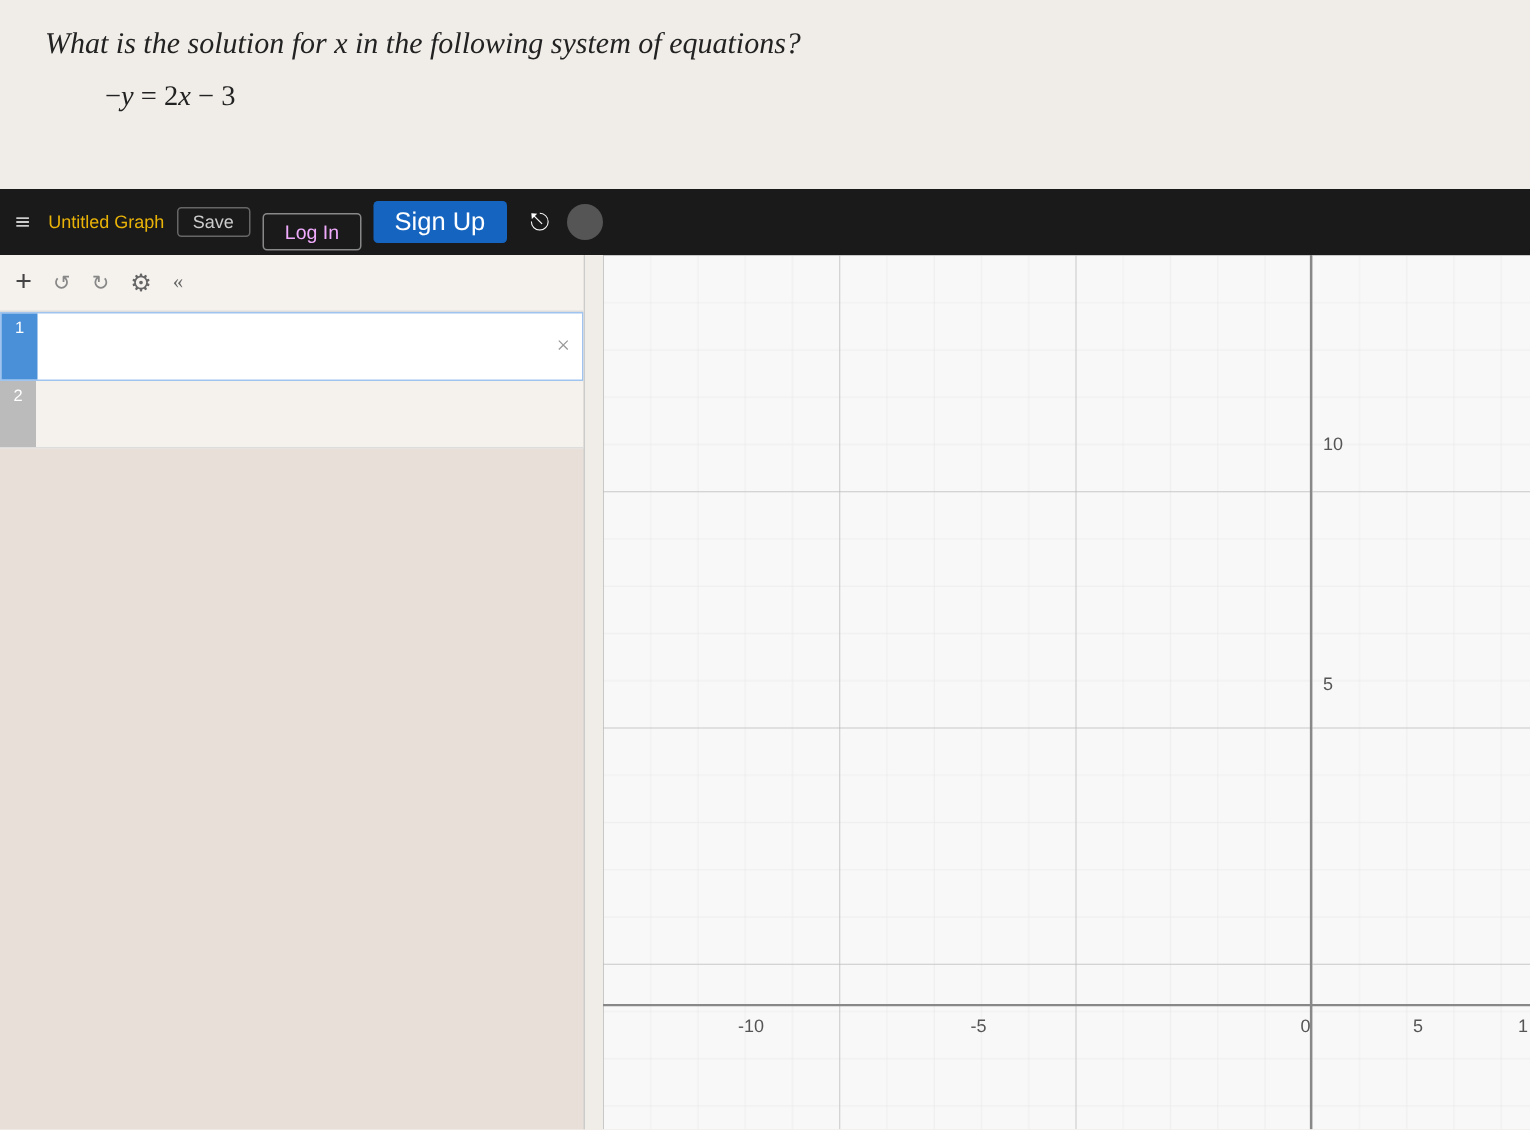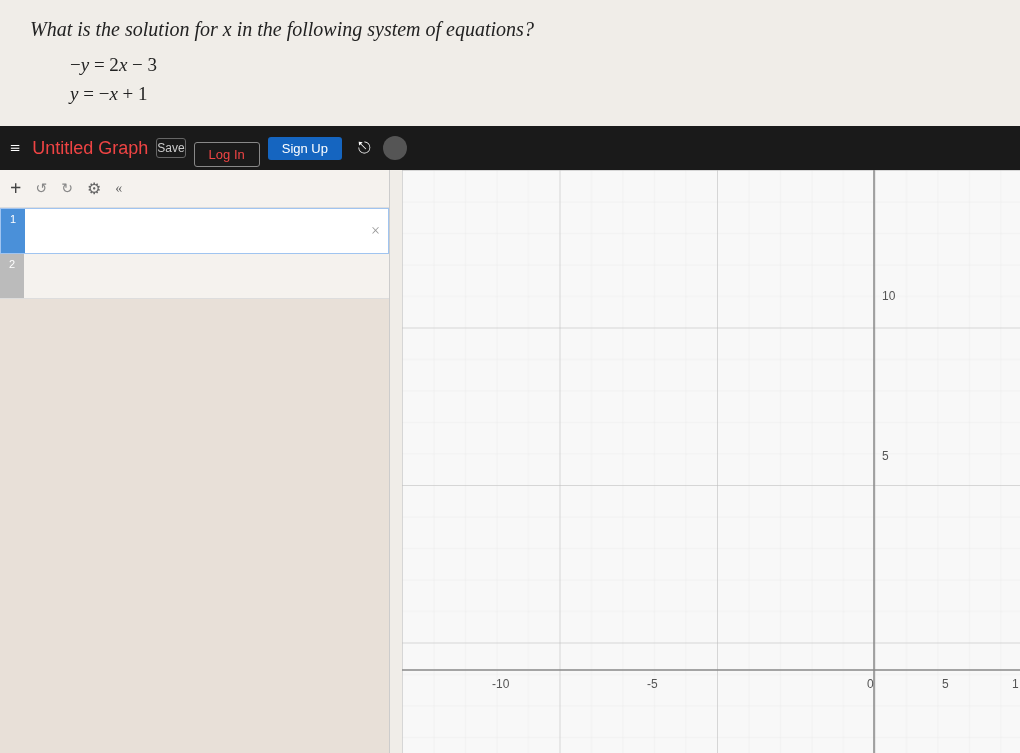--- a/index.html
+++ b/index.html
@@ -49,59 +49,59 @@
       padding: 0 10px;
       gap: 8px;
     }
     .hamburger-icon {
       color: #fff;
       font-size: 18px;
       cursor: pointer;
       margin-right: 4px;
     }
     .graph-title {
-      color: #ef4444;
-      font-size: 18px;
+      color: #eab308;
+      font-size: 12px;
       font-family: Arial, sans-serif;
     }
     .save-btn {
       background: transparent;
       border: 1px solid #666;
       color: #ccc;
       font-size: 12px;
-      padding: 2px 0;
+      padding: 2px 10px;
       border-radius: 3px;
       cursor: pointer;
       font-family: Arial, sans-serif;
     }
     .desmos-logo {
       flex: 1;
       text-align: center;
       font-size: 30px;
       font-family: 'Arial Black', sans-serif;
       color: #fff;
       letter-spacing: 2px;
       font-weight: 900;
     }
     .login-btn {
       background: transparent;
       border: 1px solid #888;
-      color: #ef4444;
+      color: #f0abfc;
       font-size: 13px;
       padding: 4px 14px;
       border-radius: 3px;
       cursor: pointer;
       font-family: Arial, sans-serif;
       margin-top: 12px;
     }
     .signup-btn {
       background: #1565c0;
       border: none;
       color: #fff;
-      font-size: 13px;
+      font-size: 17px;
       padding: 4px 14px;
       border-radius: 3px;
       cursor: pointer;
       font-family: Arial, sans-serif;
     }
     .share-icon {
       color: #fff;
       font-size: 16px;
       margin-left: 8px;
       cursor: pointer;
@@ -233,21 +233,20 @@
   </style>
 </head>
 <body>
 
 <div class="question-area">
   <div class="question-text">
     What is the solution for <em>x</em> in the following system of equations?
   </div>
   <div class="equations">
     <div>−<em>y</em> = 2<em>x</em> − 3</div>
-    <div><em>y</em> = −<em>x</em> + 1</div>
   </div>
 </div>
 
 <div class="desmos-app">
 
   <div class="top-bar">
     <span class="hamburger-icon">≡</span>
     <span class="graph-title">Untitled Graph</span>
     <button class="save-btn">Save</button>
     <button class="login-btn">Log In</button>

